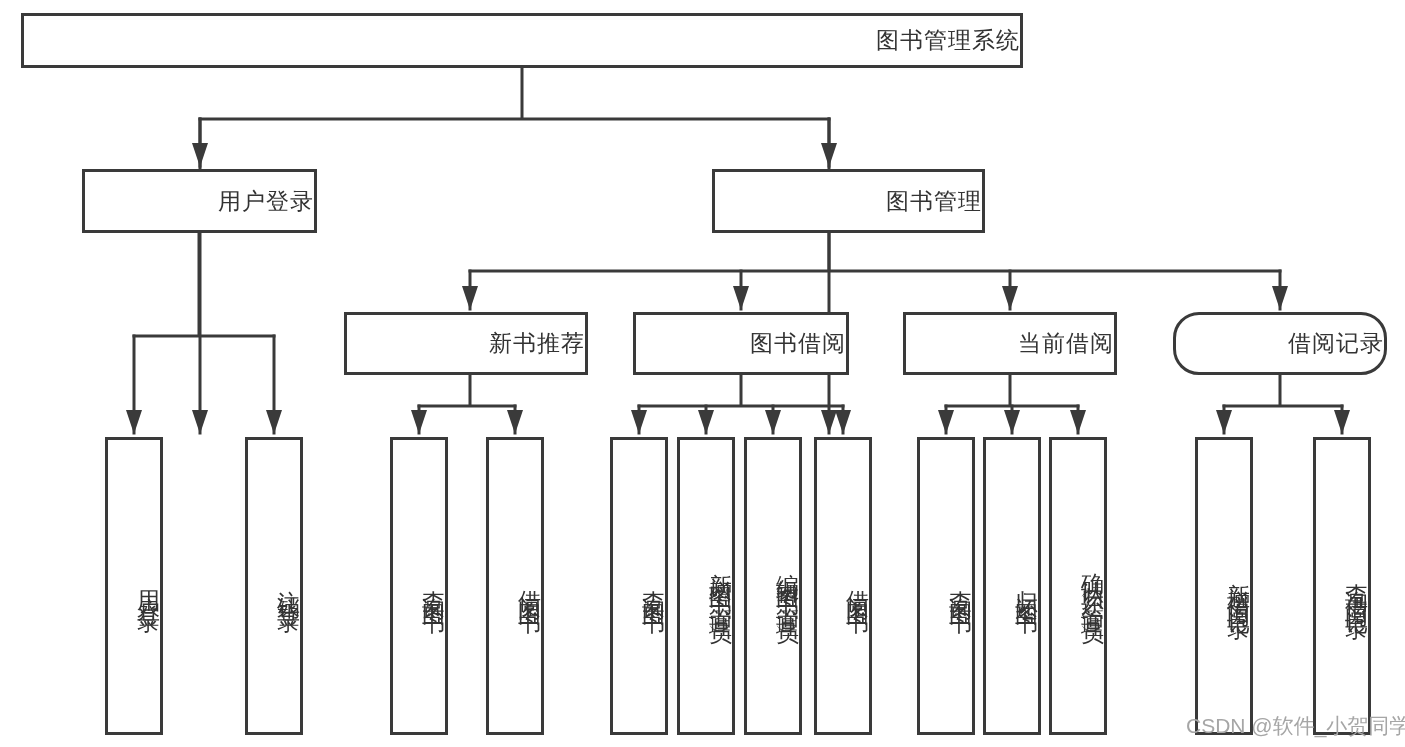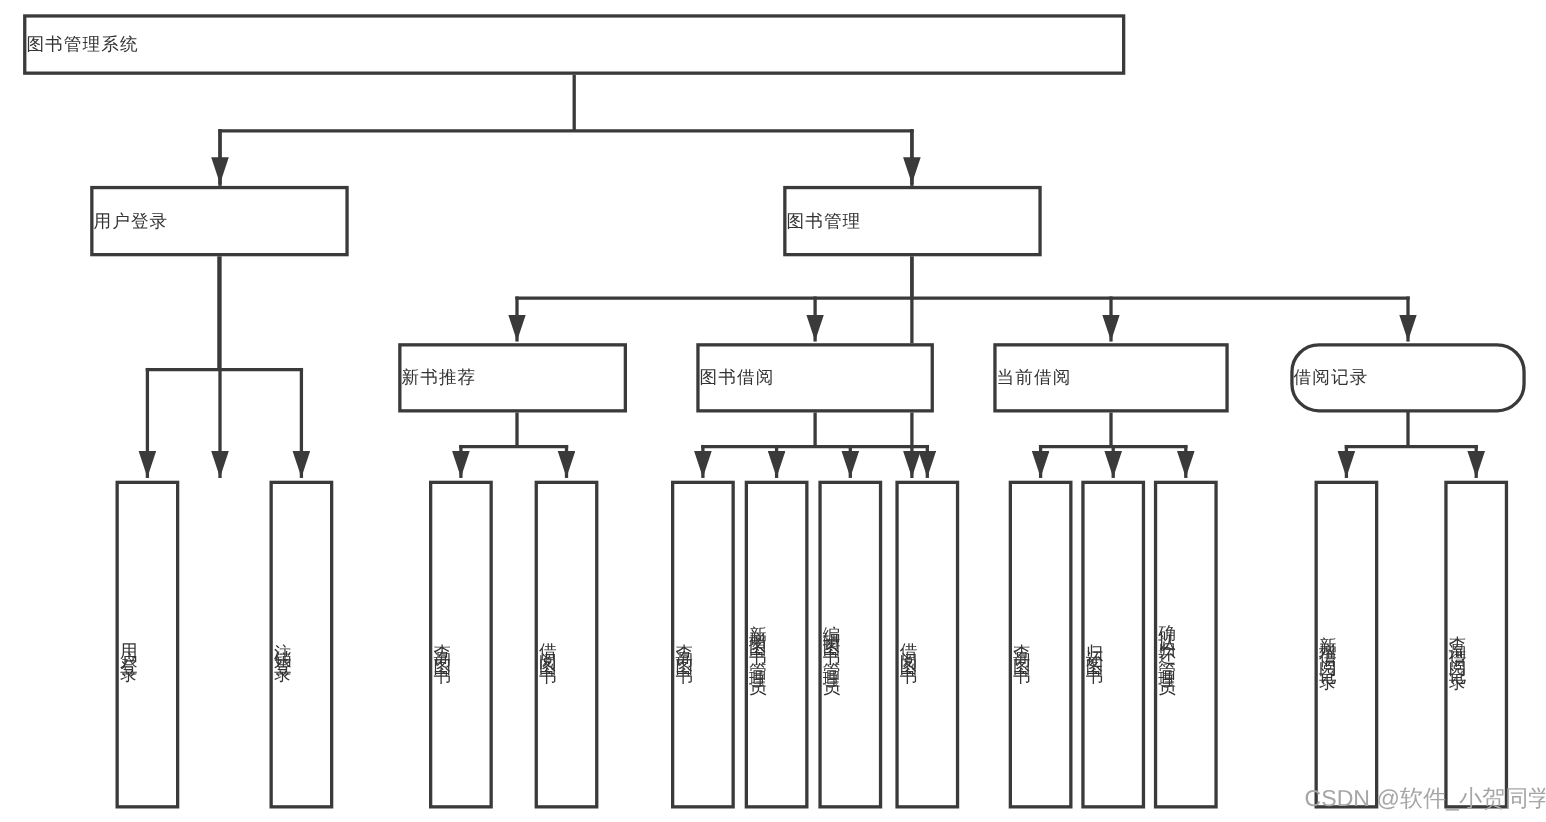--- a/index.html
+++ b/index.html
@@ -22,44 +22,44 @@
     width: 1405px;
     height: 747px;
   }
   .box {
     position: absolute;
     box-sizing: border-box;
     background: #ffffff;
     border: 3px solid #3a3a3a;
     display: flex;
     align-items: center;
-    justify-content: flex-start;
+    justify-content: flex-end;
     color: #333333;
-    font-size: 16px;
+    font-size: 23px;
     letter-spacing: 1px;
     white-space: nowrap;
   }
   .leaf {
     top: 437px;
     width: 58px;
     height: 298px;
   }
   .leaf .vtext {
     writing-mode: vertical-rl;
     text-orientation: mixed;
     letter-spacing: 7px;
     line-height: 1;
   }
   
   .root-node   { left: 21px;  top: 13px;  width: 1002px; height: 55px; }
   
   .n-user      { left: 82px;  top: 169px; width: 235px; height: 64px; }
-  .n-bookmgmt  { left: 712px; top: 169px; width: 235px; height: 64px; }
+  .n-bookmgmt  { left: 712px; top: 169px; width: 273px; height: 64px; }
   
-  .n-recommend { left: 362px;  top: 312px; width: 208px; height: 63px; }
+  .n-recommend { left: 344px;  top: 312px; width: 244px; height: 63px; }
   .n-borrow    { left: 633px;  top: 312px; width: 216px; height: 63px; }
   .n-current   { left: 903px;  top: 312px; width: 214px; height: 63px; }
   .n-records   { left: 1173px; top: 312px; width: 214px; height: 63px; border-radius: 26px; }
   
   .lf-u0 { left: 105px; }  .lf-u1 { left: 245px; }
   .lf-r0 { left: 390px; }  .lf-r1 { left: 486px; }
   .lf-b0 { left: 610px; }  .lf-b1 { left: 677px; }  .lf-b2 { left: 744px; }  .lf-b3 { left: 814px; }
   .lf-c0 { left: 917px; }  .lf-c1 { left: 983px; }  .lf-c2 { left: 1049px; }
   .lf-d0 { left: 1195px; } .lf-d1 { left: 1313px; }
   #watermark {

